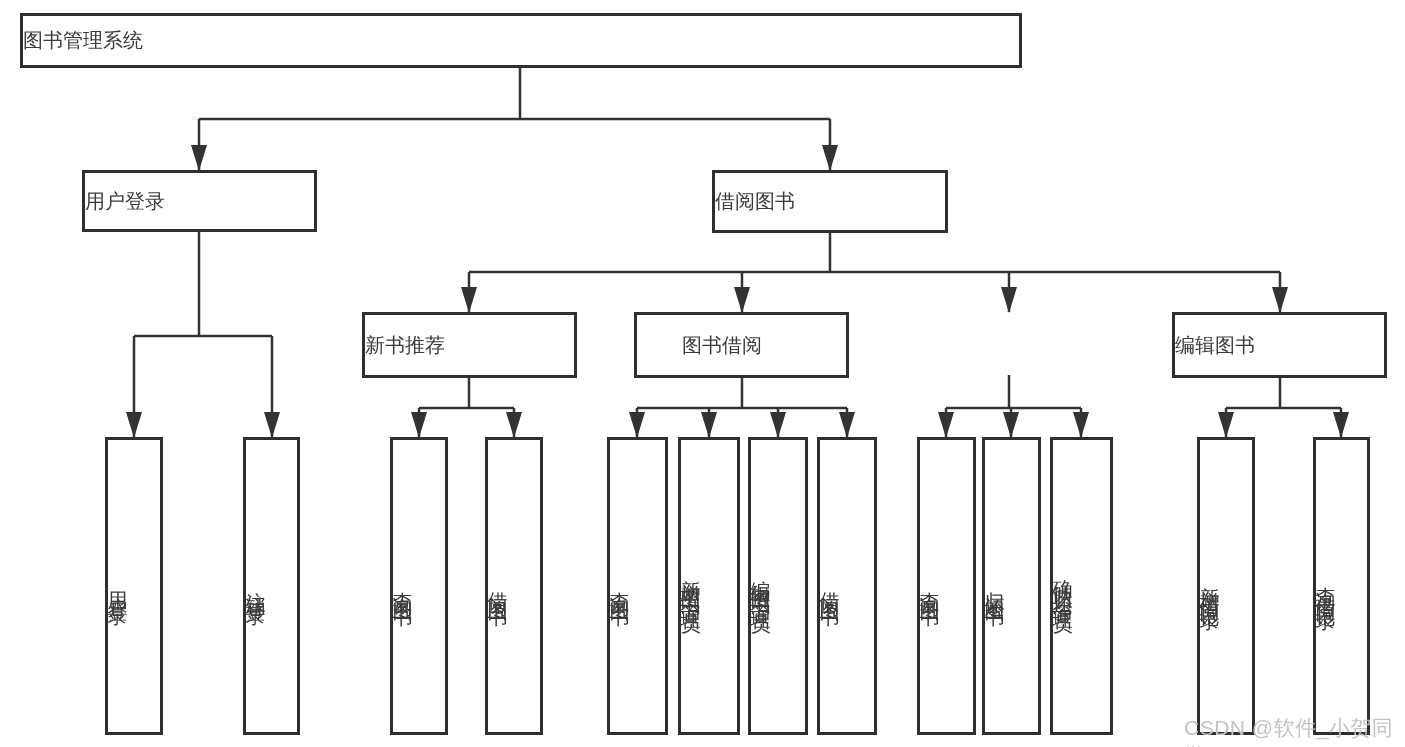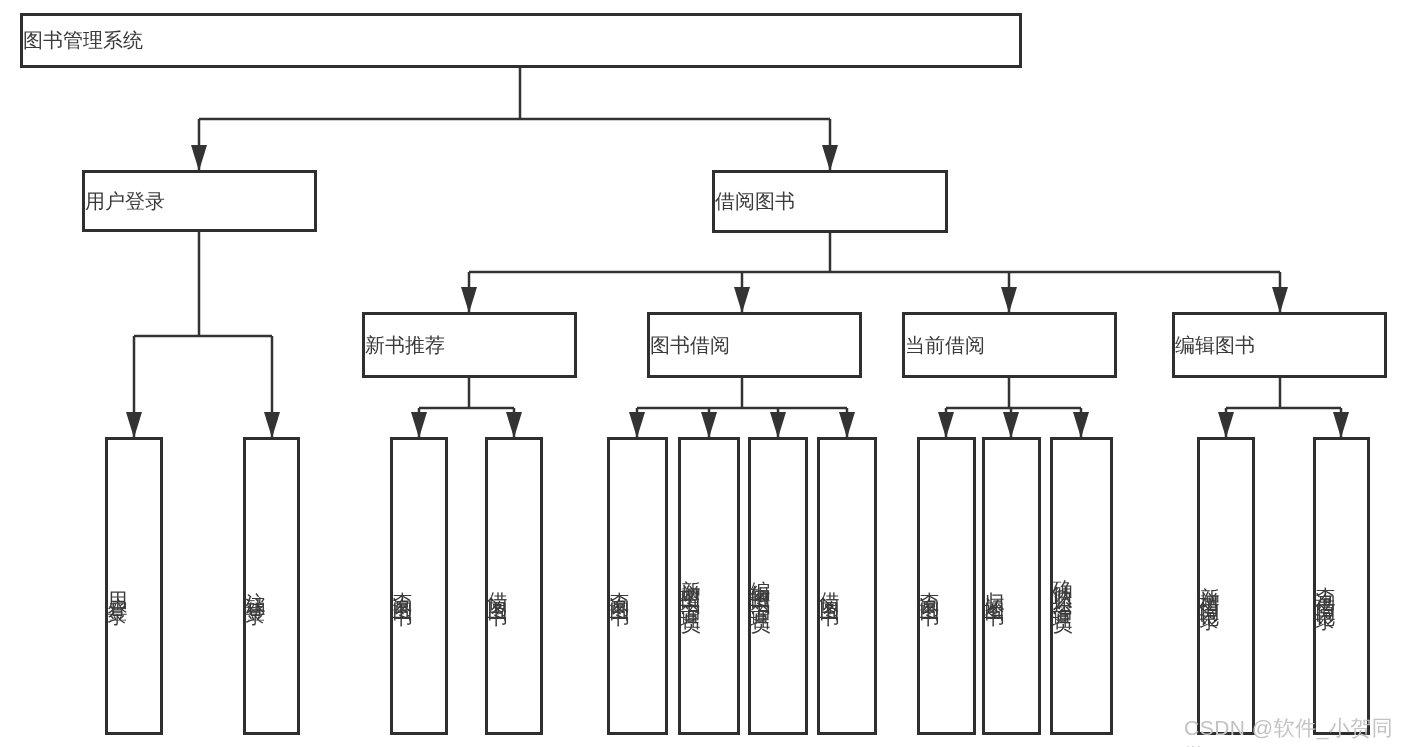--- a/index.html
+++ b/index.html
@@ -19,21 +19,21 @@
     letter-spacing:5px; line-height:1; font-size:20px;
   }
   
   .root { left:20px; top:13px; width:1002px; height:55px; }
   
   .n-userlogin { left:82px;  top:170px; width:235px; height:62px; }
   .n-bookmgmt  { left:712px; top:170px; width:236px; height:63px; }
   
   .l3 { top:312px; height:66px; width:215px; }
   .n-newbook   { left:362px; }
-  .n-borrowing { left:647px; }
+  .n-borrowing { left:634px;padding-left:45px; }
   .n-current   { left:902px; }
   .n-records   { left:1172px; }
   
   .lf1  { left:105px;  width:58px; }
   .lf2  { left:243px;  width:57px; }
   .lf3  { left:390px;  width:58px; }
   .lf4  { left:485px;  width:58px; }
   .lf5  { left:607px;  width:61px; }
   .lf6  { left:678px;  width:62px; }
   .lf7  { left:748px;  width:60px; }
@@ -113,23 +113,20 @@
   <div class="node n-bookmgmt">
     <span>借阅图书</span>
   </div>
 
   <div class="node l3 n-newbook">
     <span>新书推荐</span>
   </div>
   <div class="node l3 n-borrowing">
     <span>图书借阅</span>
   </div>
-  <div class="node l3 n-current">
-    <span>当前借阅</span>
-  </div>
   <div class="node l3 n-records">
     <span>编辑图书</span>
   </div>
 
   <div class="node leaf lf1">
     <span class="vtext">用户登录</span>
   </div>
   <div class="node leaf lf2">
     <span class="vtext">注销登录</span>
   </div>

